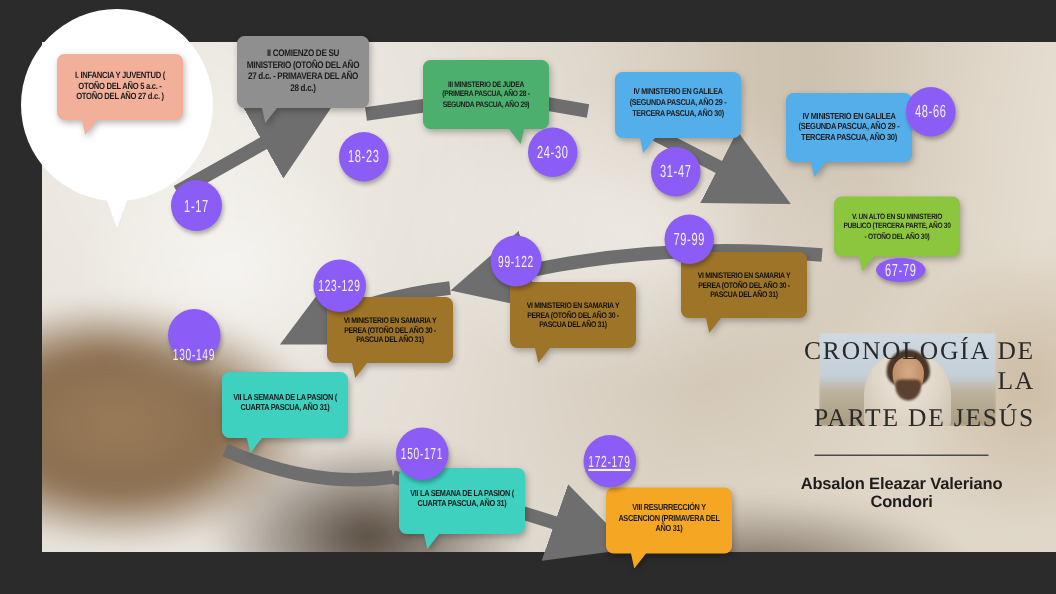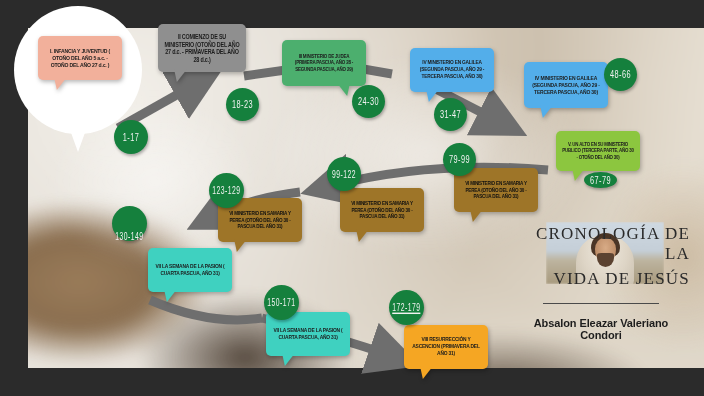--- a/index.html
+++ b/index.html
@@ -79,21 +79,21 @@
     width:13px;height:13px;
     bottom:-10px;left:16px;
     background:inherit;
     clip-path:polygon(0% 0%, 100% 0%, 22% 100%);
   }
   .bub.tail-r::after{left:auto;right:16px;clip-path:polygon(0% 0%,100% 0%,78% 100%);}
 
   
   .badge{
     position:absolute;border-radius:50%;
-    background:#15803d;color:#f2f2f2;
+    background:#8b5cf6;color:#f2f2f2;
     display:flex;align-items:center;justify-content:center;
     font-family:"Liberation Sans", sans-serif;
     font-weight:400;
     letter-spacing:.5px;
     box-shadow:1px 2px 3px rgba(0,0,0,.3);
   }
   .badge span{display:block;transform:scaleY(1.45) scaleX(.92);}
 
   
   #titleblock{
@@ -280,18 +280,18 @@
   <div id="portrait">
     <div class="sky"></div>
     <div class="robe"></div>
     <div class="hair"></div>
     <div class="face"></div>
     <div class="beard"></div>
   </div>
 
   <div id="titleblock">
     <div class="title-line" id="title1">CRONOLOGÍA DE LA</div>
-    <div class="title-line" id="title2">VIDA DE JESÚS</div>
+    <div class="title-line" id="title2">PARTE DE JESÚS</div>
     <div id="rule"></div>
     <div id="author">Absalon Eleazar Valeriano Condori</div>
   </div>
 
 </div>
 
 </body></html>

